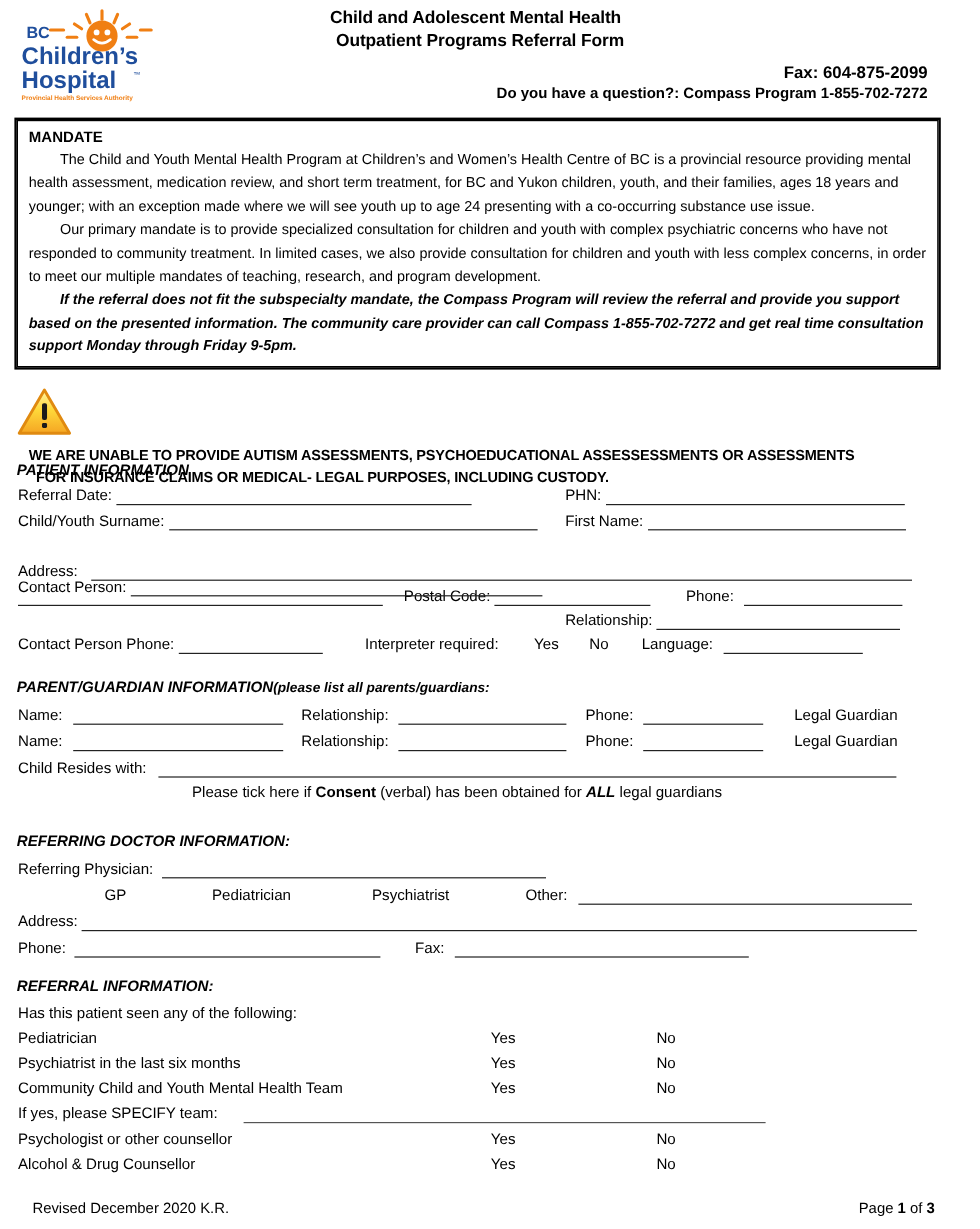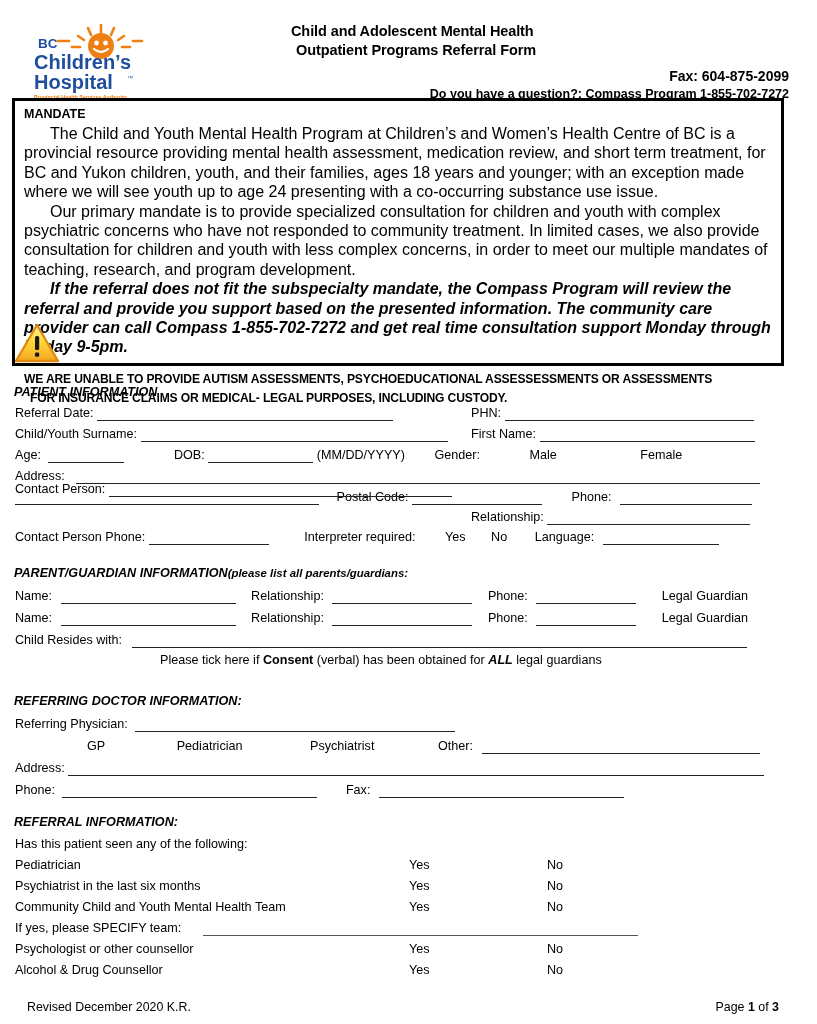--- a/index.html
+++ b/index.html
@@ -12,21 +12,21 @@
     height: 1024px;
     font-family: "Liberation Sans", sans-serif;
     color: #000000;
     position: relative;
     overflow: hidden;
   }
   .page {
     position: relative;
     width: 803px;
     height: 1024px;
-    padding: 16px;
+    padding: 0;
     box-sizing: border-box;
   }
 
   
   .header {
     position: relative;
     height: 92px;
   }
   .logo {
     position: absolute;
@@ -81,21 +81,21 @@
     outline-offset: 0px;
     padding: 5px 9px 6px 9px;
   }
   .mandate-title {
     font-size: 12.5px;
     font-weight: bold;
     line-height: 17px;
     margin-bottom: 1px;
   }
   .mandate-p {
-    font-size: 16px;
+    font-size: 12px;
     line-height: 19.4px;
     text-indent: 26px;
     margin: 0;
     text-align: left;
   }
   .mandate-p.bolditalic {
     font-weight: bold;
     font-style: italic;
   }
 
@@ -264,30 +264,20 @@
 
   <div class="row" style="left:15px; top:426px;">
     <span class="lbl">Child/Youth Surname:</span>
     <span class="fill" style="width:307px;"></span>
   </div>
   <div class="row" style="left:471px; top:426px;">
     <span class="lbl">First Name:</span>
     <span class="fill" style="width:215px;"></span>
   </div>
 
-  <div class="row" style="left:15px; top:447px;">
-    <span class="lbl">Age:</span>
-    <span class="fill" style="width:76px; margin-left:4px;"></span>
-    <span class="lbl" style="margin-left:46px;">DOB:</span>
-    <span class="fill" style="width:105px;"></span>
-    <span class="lbl">(MM/DD/YYYY)</span>
-    <span class="lbl" style="margin-left:26px;">Gender:</span>
-    <span class="opt" style="margin-left:46px;">Male</span>
-    <span class="opt" style="margin-left:80px;">Female</span>
-  </div>
 
   <div class="row" style="left:15px; top:468px;">
     <span class="lbl">Address:</span>
     <span class="fill" style="width:684px; margin-left:8px;"></span>
   </div>
 
   <div class="row" style="left:15px; top:489px;">
     <span class="fill" style="width:304px;"></span>
     <span class="lbl" style="margin-left:14px;">Postal Code:</span>
     <span class="fill" style="width:130px;"></span>

